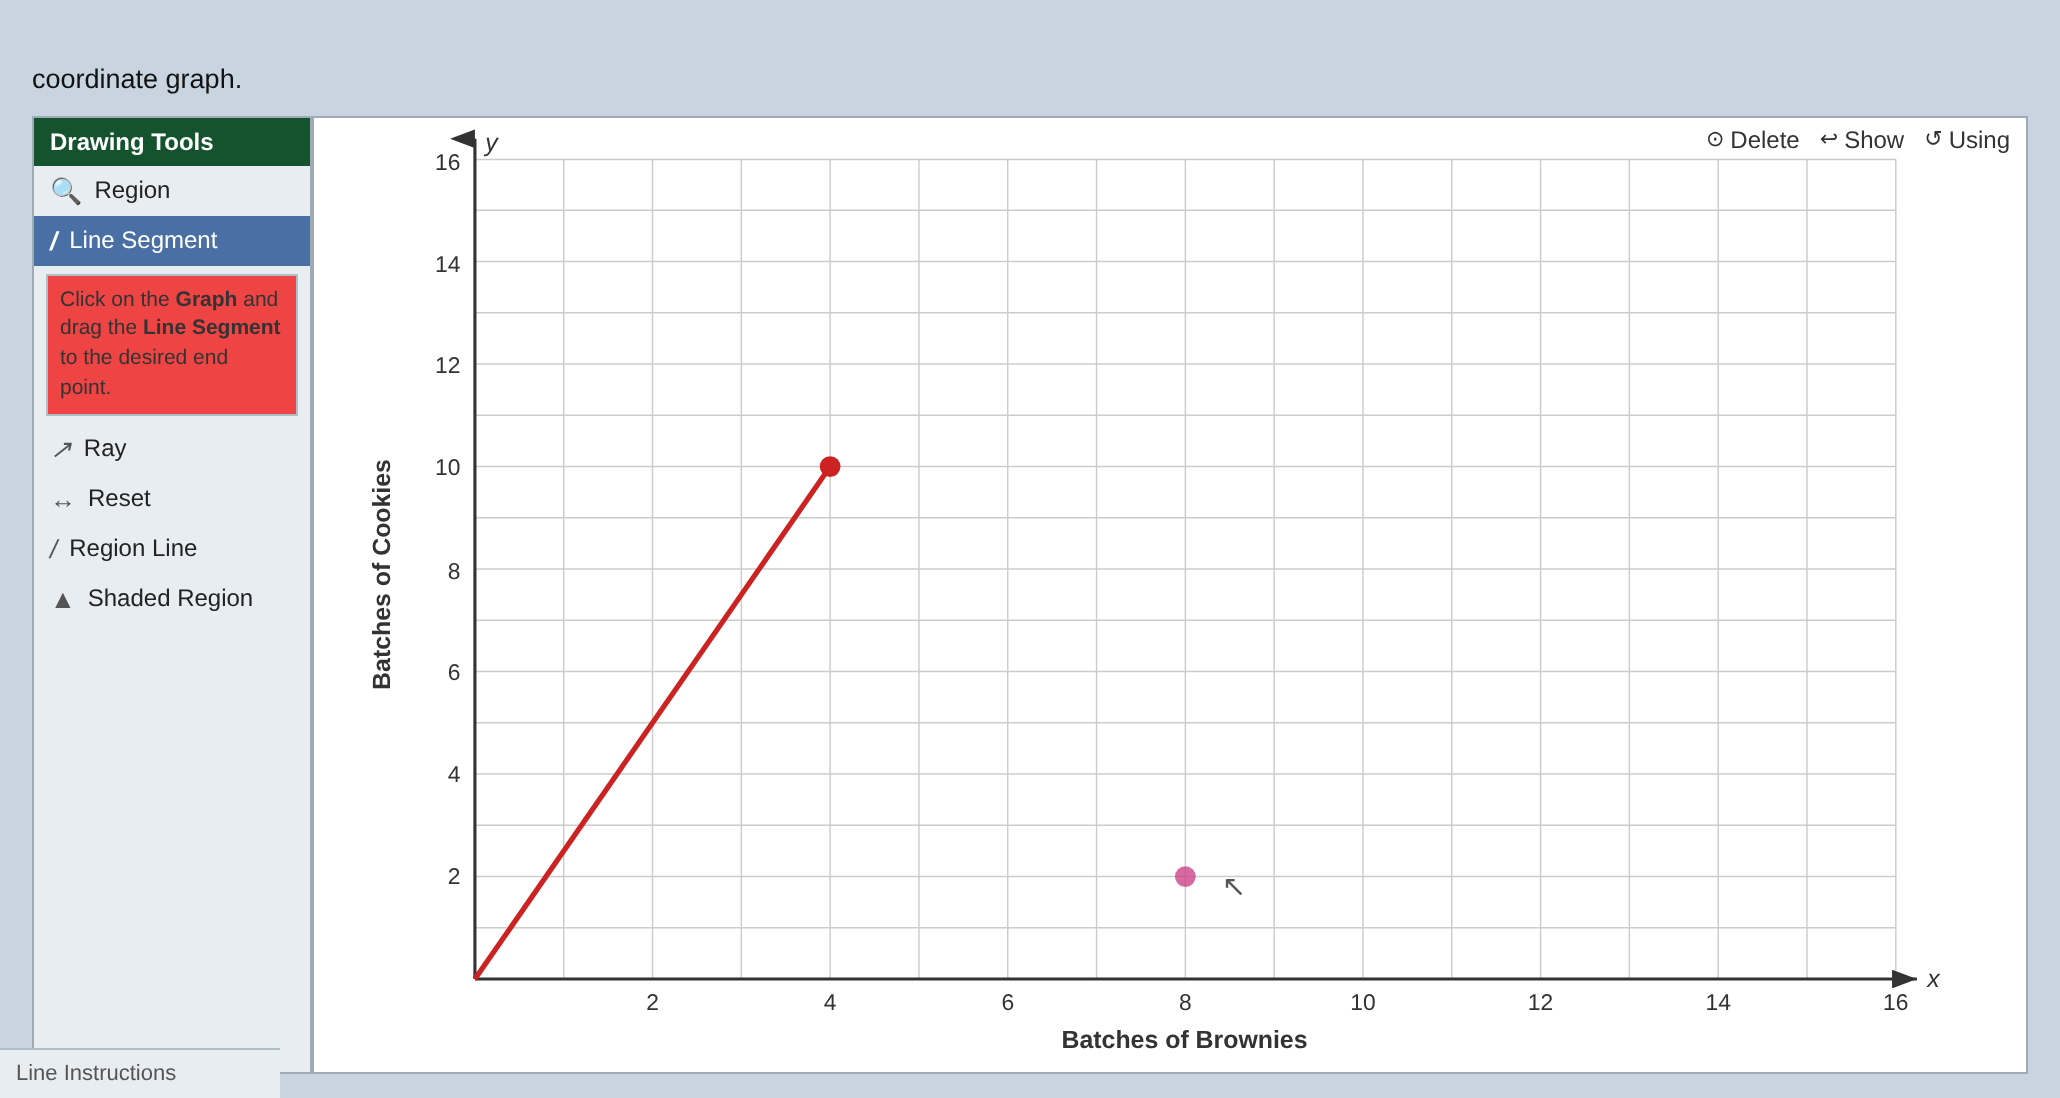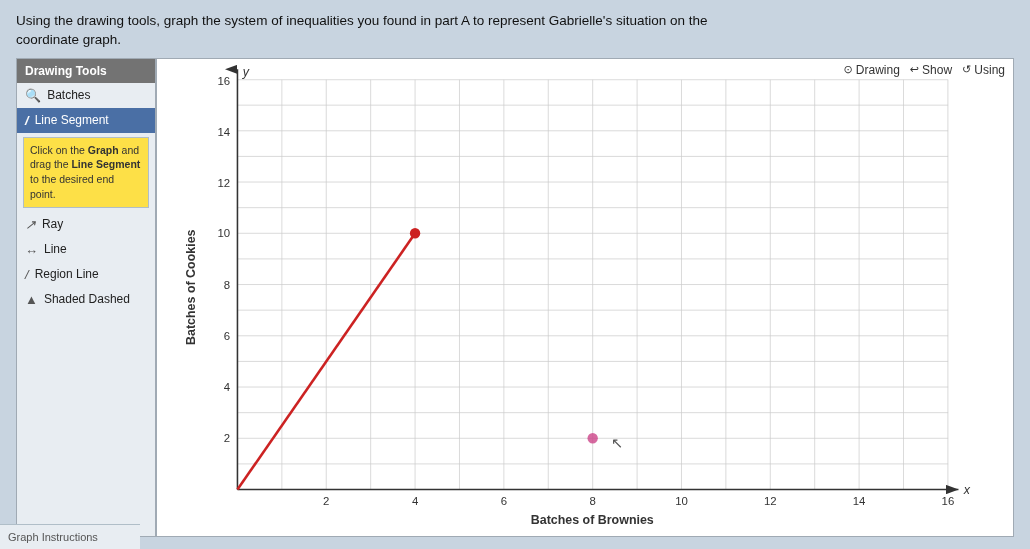--- a/index.html
+++ b/index.html
@@ -33,21 +33,21 @@
     
     .drawing-tools {
       width: 140px;
       background: #e8edf2;
       border: 1px solid #a0aab4;
       flex-shrink: 0;
       display: flex;
       flex-direction: column;
     }
     .drawing-tools-header {
-      background: #737373;
+      background: #14532d;
       color: white;
       font-size: 12px;
       font-weight: bold;
       padding: 5px 8px;
     }
     .tool-item {
       display: flex;
       align-items: center;
       gap: 6px;
       padding: 5px 8px;
@@ -60,21 +60,21 @@
       color: white;
     }
     .tool-item .tool-icon {
       font-size: 13px;
       color: #555;
     }
     .tool-item.active .tool-icon {
       color: white;
     }
     .tool-description {
-      background: #fde047;
+      background: #ef4444;
       border: 1px solid #b0bec8;
       margin: 4px 6px;
       padding: 5px 6px;
       font-size: 10.5px;
       color: #333;
       line-height: 1.4;
     }
     .tool-description b {
       font-weight: bold;
     }
@@ -124,75 +124,75 @@
       background: #e8edf2;
       border-top: 1px solid #b0bec8;
       cursor: pointer;
     }
   </style>
 </head>
 <body>
 
 <div class="page-wrapper">
   <div class="instructions">
-    <span>Using the drawing tools, graph the system of inequalities you found in part A to represent Gabrielle's situation on the</span><br>
+    <br>
     <span>coordinate graph.</span>
   </div>
   <div class="main-area">
 
     <div class="drawing-tools">
       <div class="drawing-tools-header">Drawing Tools</div>
 
       <div class="tool-item">
         <span class="tool-icon">🔍</span>
-        <span>Batches</span>
+        <span>Region</span>
       </div>
 
       <div class="tool-item active">
         <span class="tool-icon" style="font-style:italic; font-weight:bold;">/</span>
         <span>Line Segment</span>
       </div>
 
       <div class="tool-description">
         Click on the <b>Graph</b> and drag the <b>Line Segment</b> to the desired end point.
       </div>
 
       <div class="tool-item">
         <span class="tool-icon" style="font-style:italic;">↗</span>
         <span>Ray</span>
       </div>
 
       <div class="tool-item">
         <span class="tool-icon" style="font-style:italic;">↔</span>
-        <span>Line</span>
+        <span>Reset</span>
       </div>
 
       <div class="tool-item">
         <span class="tool-icon" style="font-style:italic;">/</span>
         <span>Region Line</span>
       </div>
 
       <div class="tool-item">
         <span class="tool-icon">▲</span>
-        <span>Shaded Dashed</span>
+        <span>Shaded Region</span>
       </div>
 
       <div style="flex:1"></div>
 
       <div class="show-instructions">
-        <span>Graph Instructions</span>
+        <span>Line Instructions</span>
       </div>
     </div>
 
     <div class="graph-container">
 
       <div class="graph-toolbar">
         <div class="toolbar-btn">
           <span class="btn-icon">⊙</span>
-          <span>Drawing</span>
+          <span>Delete</span>
         </div>
         <div class="toolbar-btn">
           <span class="btn-icon">↩</span>
           <span>Show</span>
         </div>
         <div class="toolbar-btn">
           <span class="btn-icon">↺</span>
           <span>Using</span>
         </div>
       </div>

